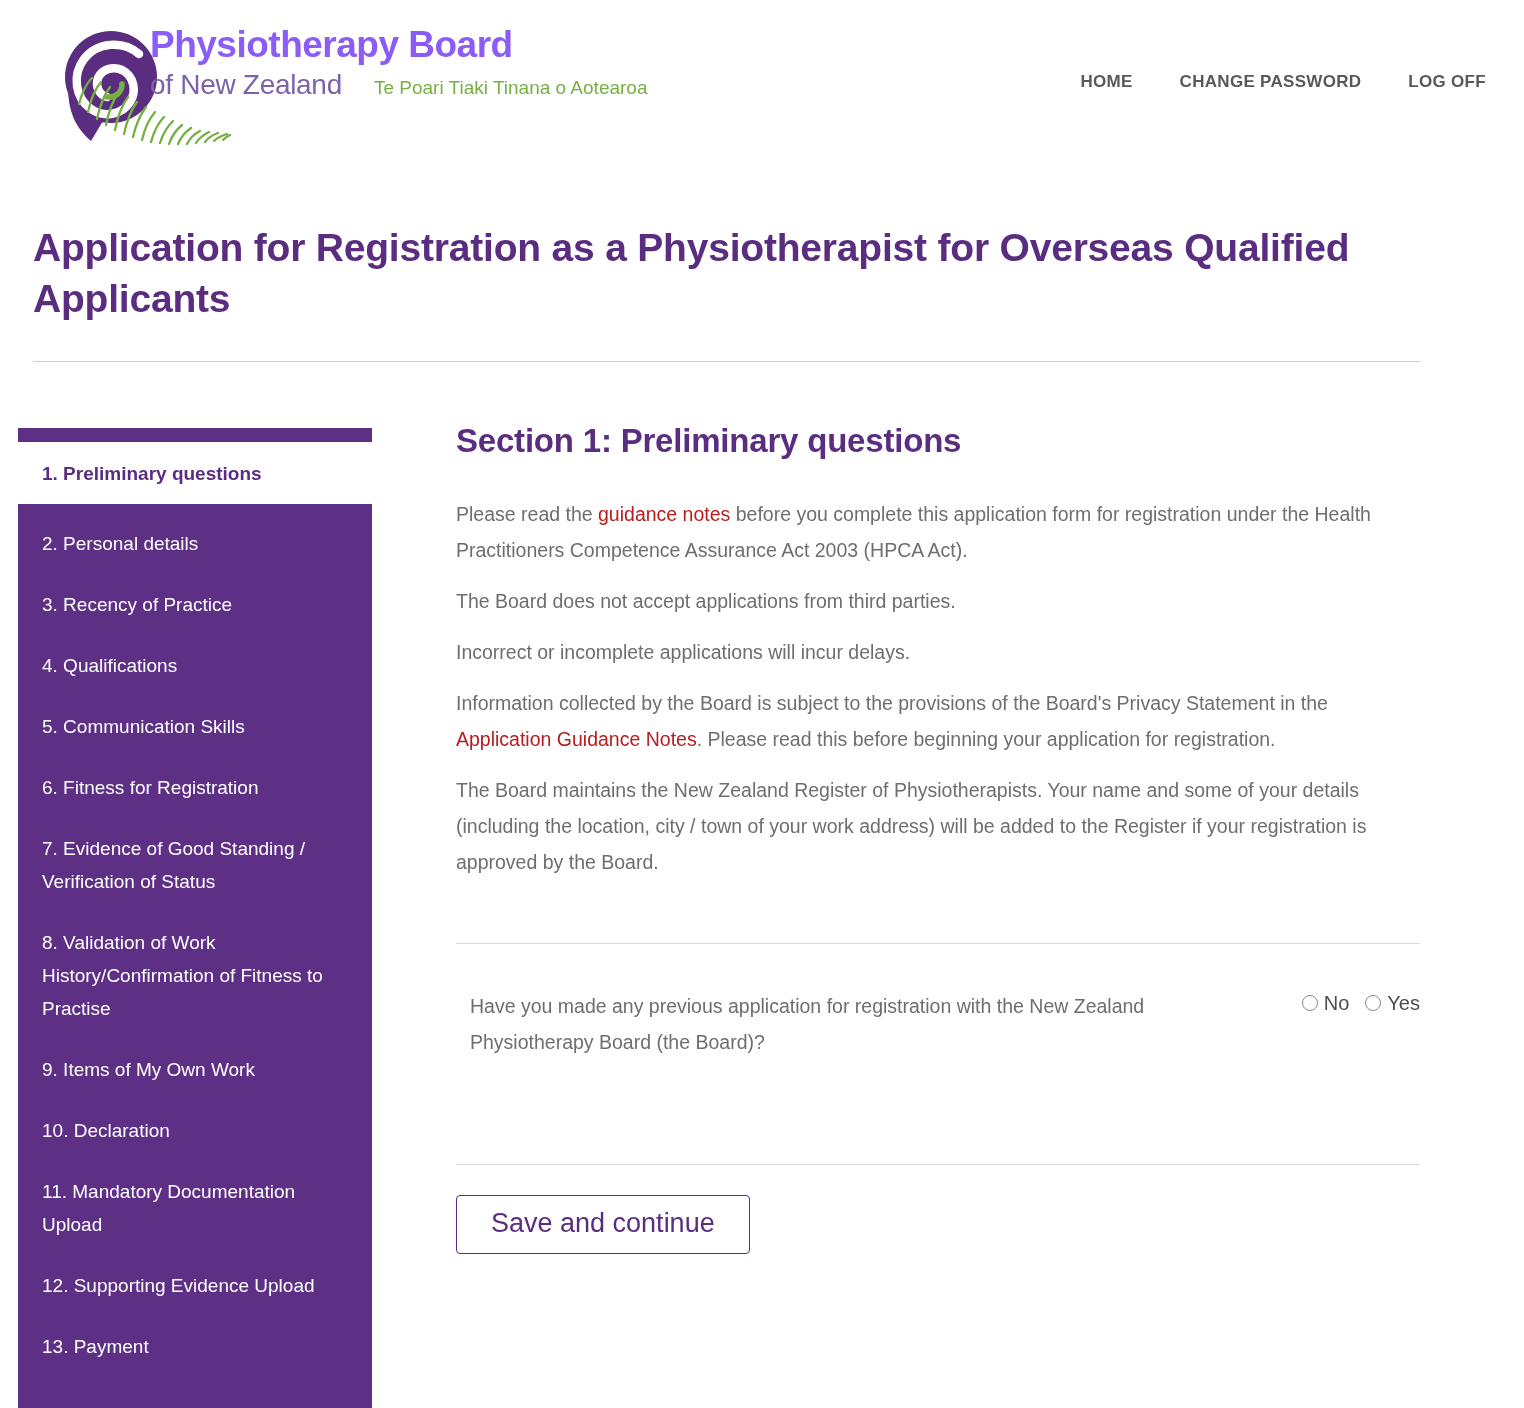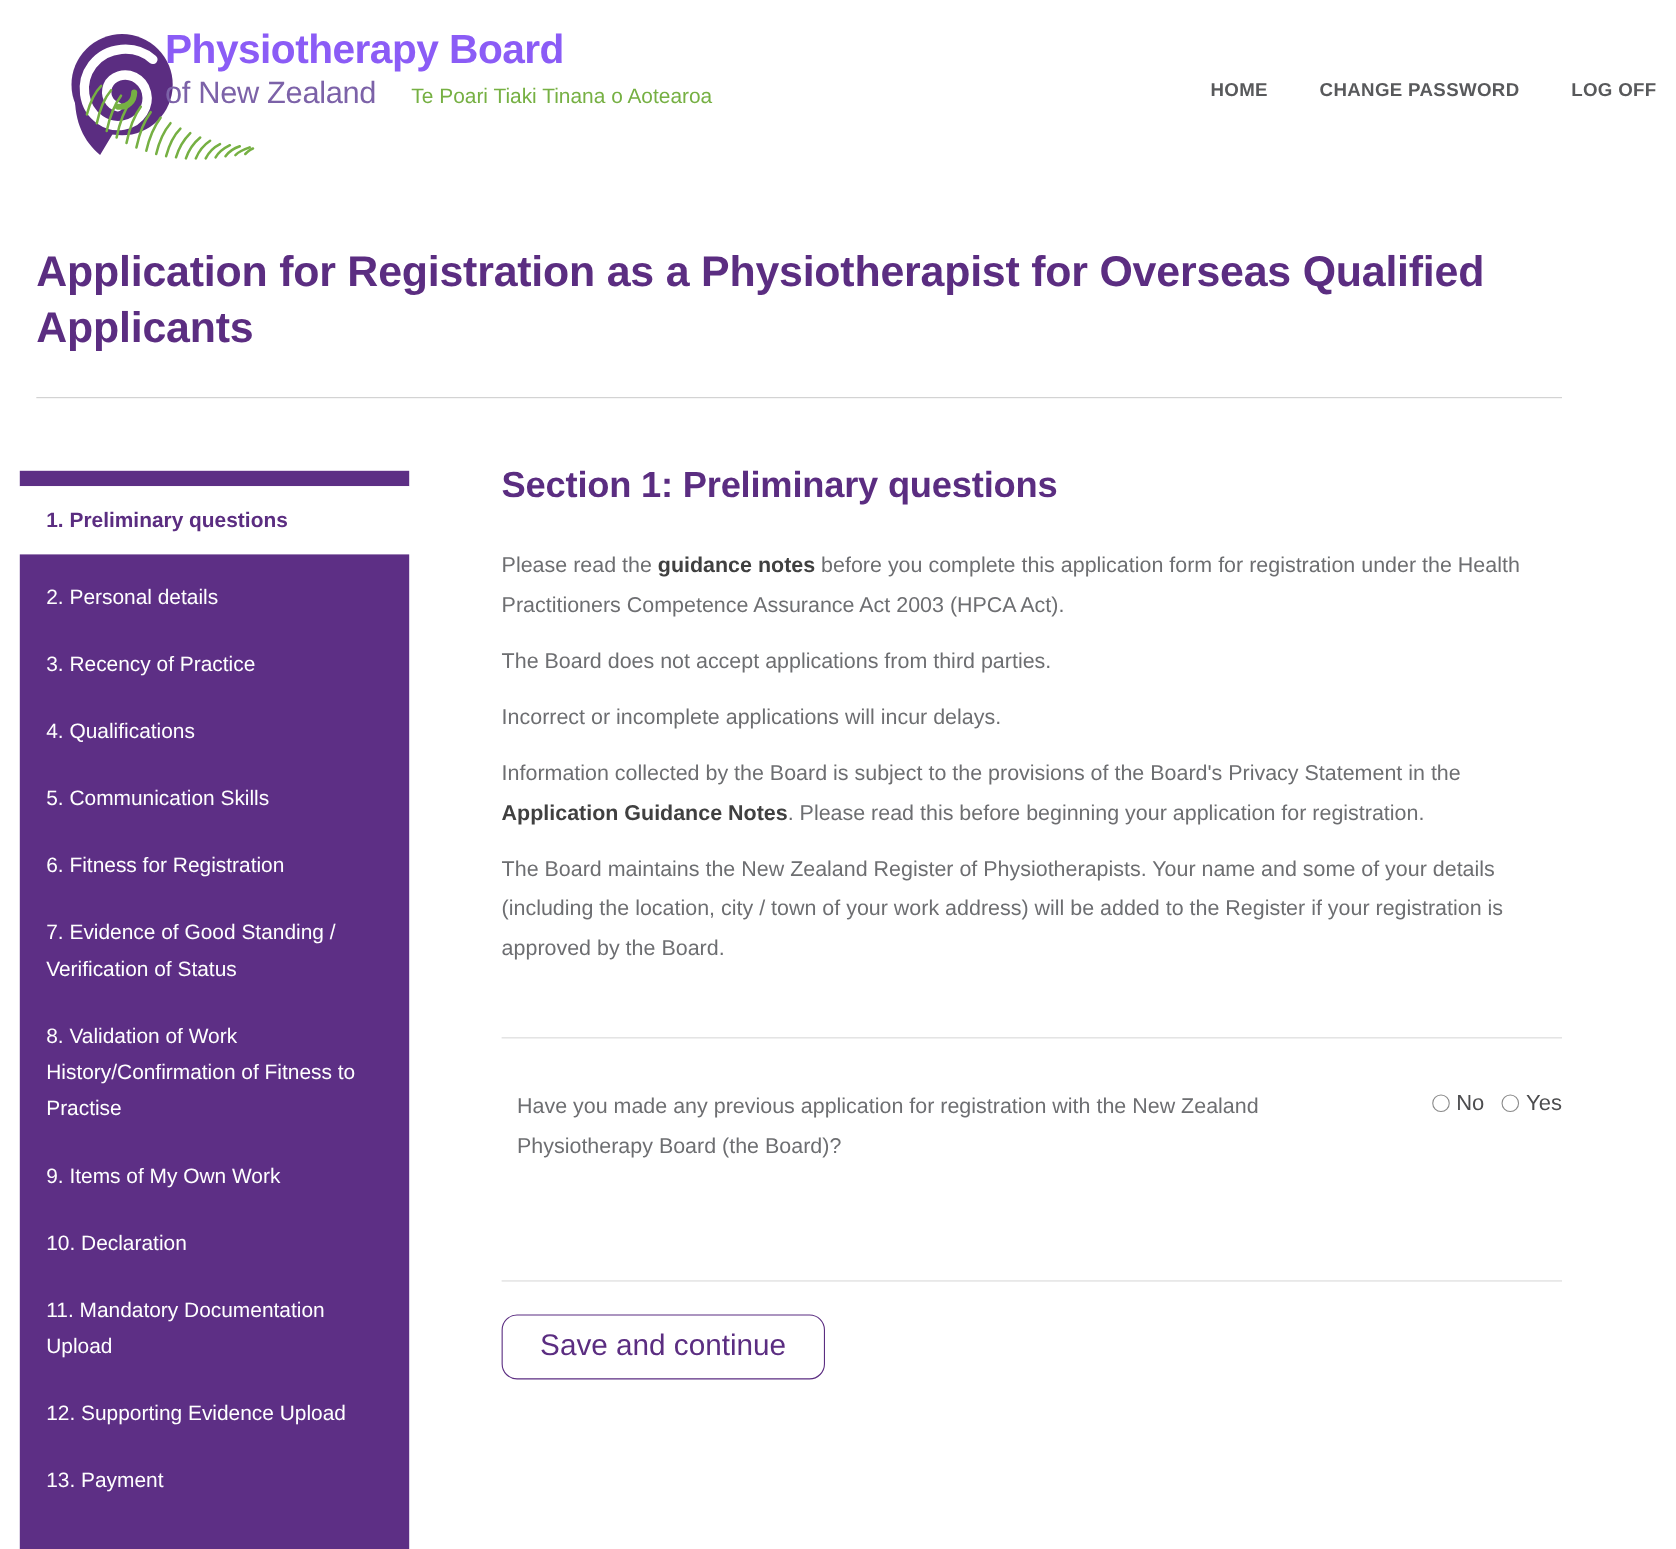--- a/index.html
+++ b/index.html
@@ -14,21 +14,21 @@
   
   .header { position: relative; height: 200px; }
   .logo { position: absolute; left: 35px; top: 14px; display: flex; align-items: flex-start; cursor: pointer; }
   .logo-mark { width: 200px; height: 140px; flex: 0 0 auto; margin-right: -85px; }
   .logo-text { padding-top: 12px; padding-left: 0; }
   .logo-line1 { font-size: 37px; font-weight: bold; color: #8b5cf6; letter-spacing: -0.5px; line-height: 1.05; }
   .logo-line2-row { display: flex; align-items: baseline; margin-top: 4px; }
   .logo-line2 { font-size: 28px; color: #7c62a8; letter-spacing: -0.3px; }
   .logo-tagline { font-size: 19px; color: #76b043; margin-left: 32px; }
 
-  .top-nav { position: absolute; right: 18px; top: 72px; display: flex; gap: 47px; }
+  .top-nav { position: absolute; right: 38px; top: 72px; display: flex; gap: 47px; }
   .top-nav a {
     font-size: 17px; font-weight: bold; color: #58595b;
     text-decoration: none; letter-spacing: 0.3px; cursor: pointer;
   }
 
   
   .page-title {
     margin: 22px 104px 0 33px;
     font-size: 39px; font-weight: bold; color: #5b2d81;
     line-height: 1.32; letter-spacing: -0.2px;
@@ -52,21 +52,21 @@
   .side-menu { background: #5d2f85; color: #ffffff; padding: 9px 0 32px 0; }
   .side-menu .side-item { padding: 14px 26px 14px 24px; color: #ffffff; }
 
   
   .main { flex: 1 1 auto; min-width: 0; }
   .section-heading {
     margin: -6px 0 36px 0;
     font-size: 33px; font-weight: bold; color: #5b2d81; letter-spacing: -0.2px;
   }
   .main p { margin: 0 0 15px 0; font-size: 19.5px; line-height: 36px; color: #6d6e71; }
-  .inline-link { color: #404040; font-weight: bold; text-decoration: none; cursor: pointer; }
+  .inline-link { color: #b91c1c; font-weight: normal; text-decoration: none; cursor: pointer; }
 
   
   .question-block {
     border-top: 1px solid #d9d9d9;
     margin-top: 63px;
     padding: 44px 0 104px 14px;
     display: flex; justify-content: space-between; align-items: flex-start;
   }
   .question-text { max-width: 770px; font-size: 19.5px; line-height: 36px; color: #6d6e71; }
   .radio-group { display: flex; align-items: flex-end; gap: 16px; white-space: nowrap; padding-top: 4px; }
@@ -78,21 +78,21 @@
     background: #fff; cursor: pointer;
   }
   .radio-option label { font-size: 20px; color: #4d4d4f; cursor: pointer; }
 
   
   .save-block { border-top: 1px solid #d9d9d9; padding-top: 30px; }
   .save-button {
     display: inline-block;
     background: #ffffff;
     border: 1px solid #5b2d81;
-    border-radius: 14px;
+    border-radius: 4px;
     color: #5b2d81;
     font-family: "Liberation Sans", sans-serif;
     font-size: 27px;
     padding: 12px 34px 14px 34px;
     cursor: pointer;
   }
 </style>
 </head>
 <body>
 

